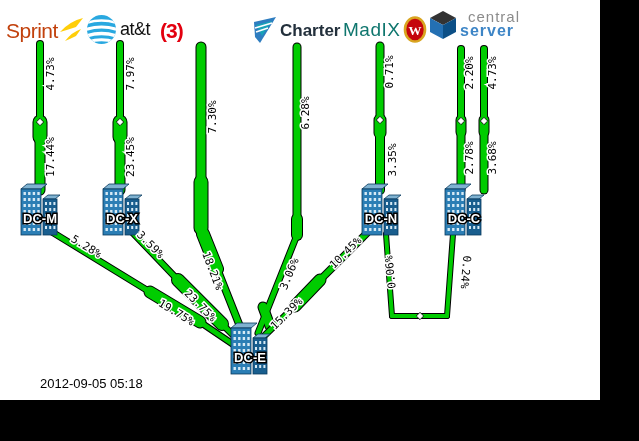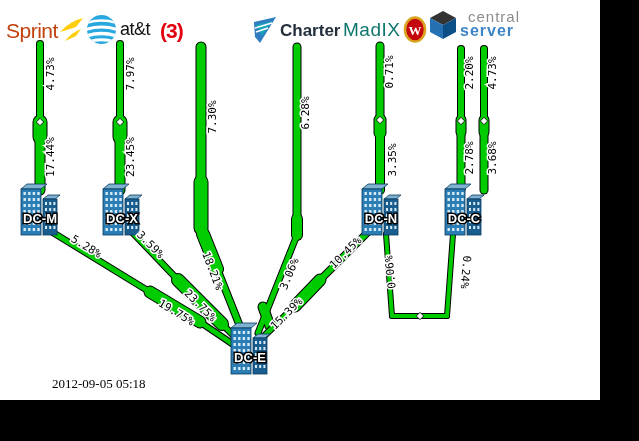--- a/index.html
+++ b/index.html
@@ -10,22 +10,22 @@
   .logo svg{display:block;}
   .sprint-text{font-size:21px;color:#c2410c;letter-spacing:-0.5px;}
   .att-text{font-size:18px;color:#101010;font-weight:400;letter-spacing:-0.5px;margin-left:3px;}
   .level3-text{font-size:21px;font-weight:800;color:#000;letter-spacing:-1px;}
   .level3-paren{font-size:21px;font-weight:800;color:#E3000F;letter-spacing:-1px;}
   .charter-text{font-size:17px;font-weight:700;color:#23303C;margin-left:3px;letter-spacing:0px;}
   .madix-text{font-size:19px;color:#0f766e;letter-spacing:0.5px;margin-right:3px;}
   .sc-col{display:flex;flex-direction:column;line-height:14px;margin-left:2px;}
   .sc-line1{font-size:15px;color:#8C8C8C;letter-spacing:1px;padding-left:8px;}
   .sc-line2{font-size:16px;color:#3D85C6;font-weight:700;letter-spacing:1px;}
-  #timestamp{position:absolute;left:40px;top:376px;font-family:Liberation Serif, serif;
-             font-size:13px;color:#000;margin-left:12px;}
+  #timestamp{position:absolute;left:40px;top:376px;font-family:Liberation Sans, sans-serif;
+             font-size:13px;color:#000;}
   #mapsvg{position:absolute;left:0;top:0;}
 </style>
 </head>
 <body>
 
 <div id="screen">
   <div id="stage">
 
     <svg id="mapsvg" width="600" height="400">
         <g>

